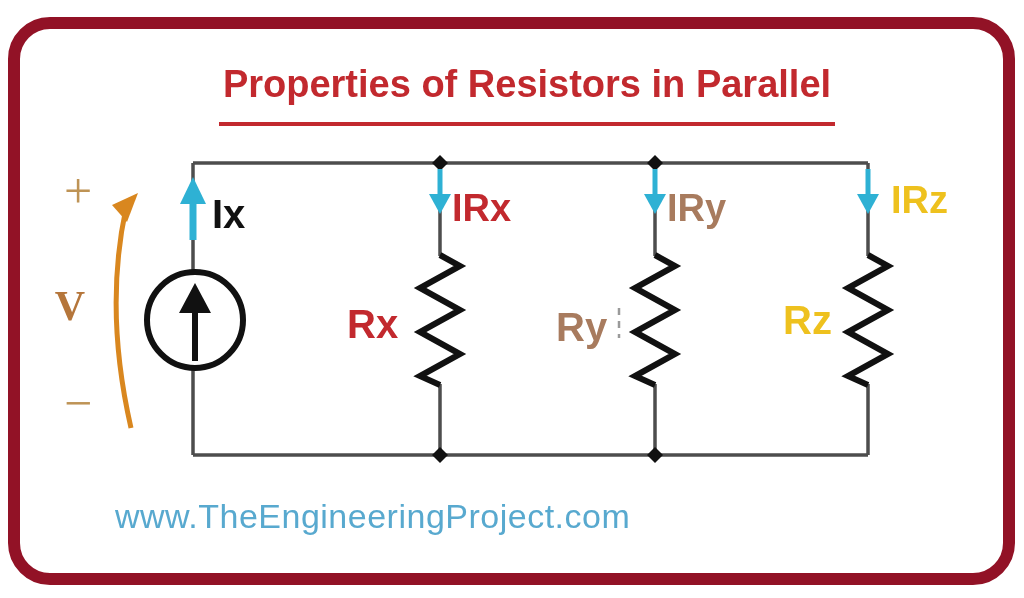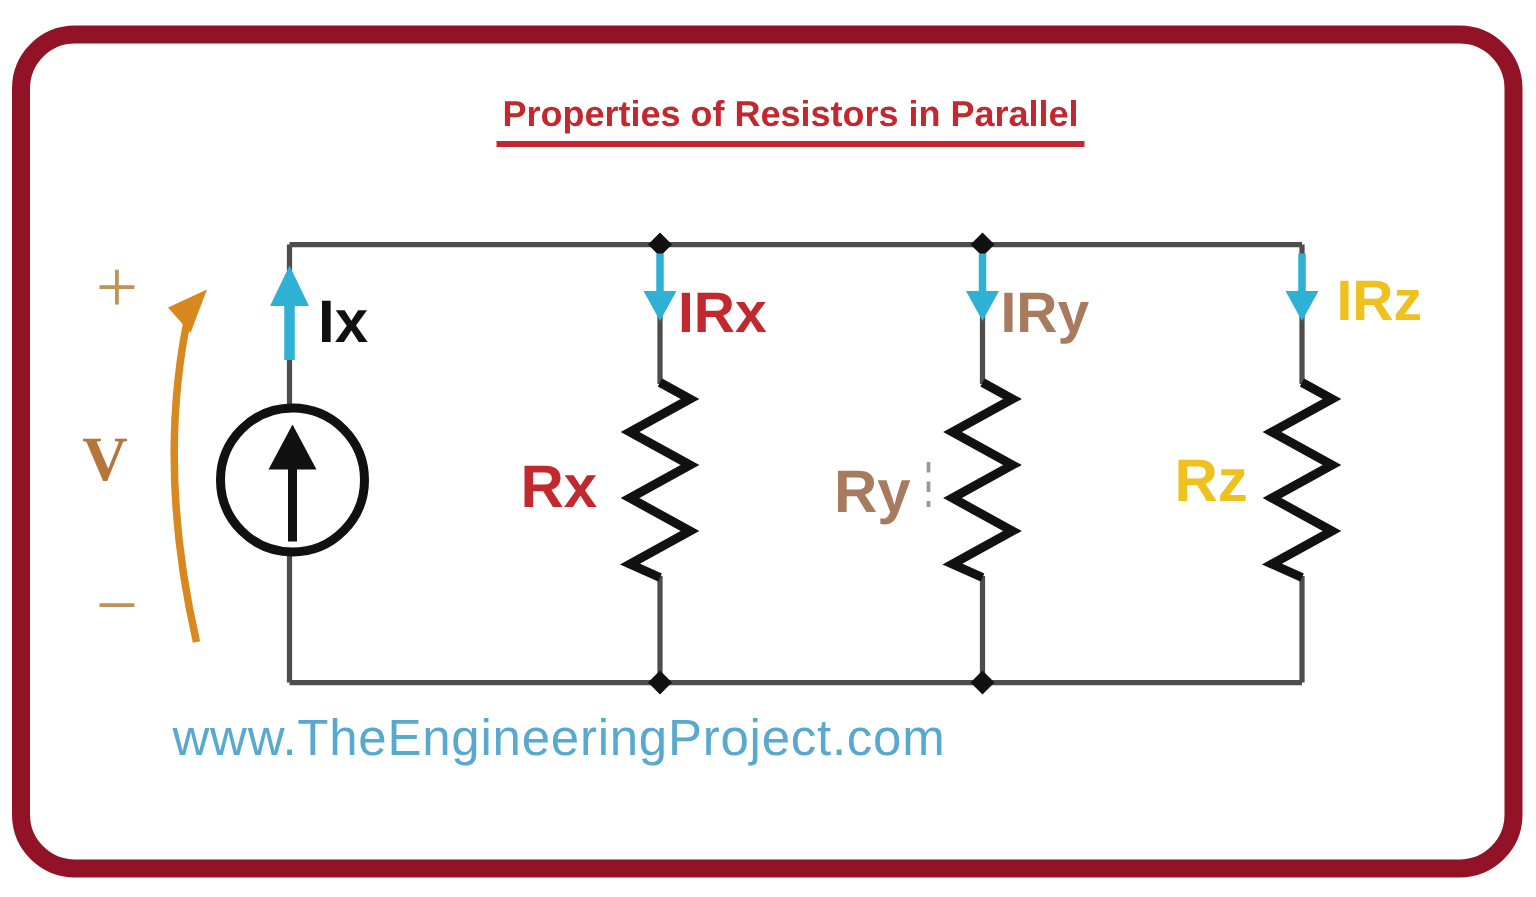--- a/index.html
+++ b/index.html
@@ -9,33 +9,33 @@
   }
   .frame{
     position:absolute;left:8px;top:17px;width:1007px;height:568px;
     border:12px solid #921226;border-radius:42px;box-sizing:border-box;
     background:transparent;
   }
   .title-wrap{
     position:absolute;left:0;top:63px;width:1024px;text-align:center;
   }
   .title{
-    display:inline-block;color:#C2292E;font-weight:bold;font-size:24px;
-    letter-spacing:0px;padding:0 4px 3px 4px;border-bottom:4px solid #C2292E;
+    display:inline-block;color:#C2292E;font-weight:bold;font-size:38px;
+    letter-spacing:0px;padding:0 4px 16px 4px;border-bottom:4px solid #C2292E;
     margin-left:30px;
   }
   svg.circuit{position:absolute;left:0;top:0;width:1024px;height:598px;}
   text{font-family:"Liberation Sans",sans-serif;font-weight:bold;}
   text.cur{font-size:38px;}
   text.res{font-size:40px;}
   text.ixl{font-size:40px;}
   text.serifsym{font-family:"Liberation Serif",serif;font-weight:normal;font-size:50px;}
   text.vlab{font-family:"Liberation Serif",serif;font-weight:bold;font-size:42px;}
   .watermark{
-    position:absolute;left:115px;top:473px;font-size:34px;color:#58A9CF;
+    position:absolute;left:115px;top:497px;font-size:34px;color:#58A9CF;
     letter-spacing:0.5px;
   }
 </style>
 </head>
 <body>
 
 <div class="frame"></div>
 
 <div class="title-wrap">
   <span class="title">Properties of Resistors in Parallel</span>

